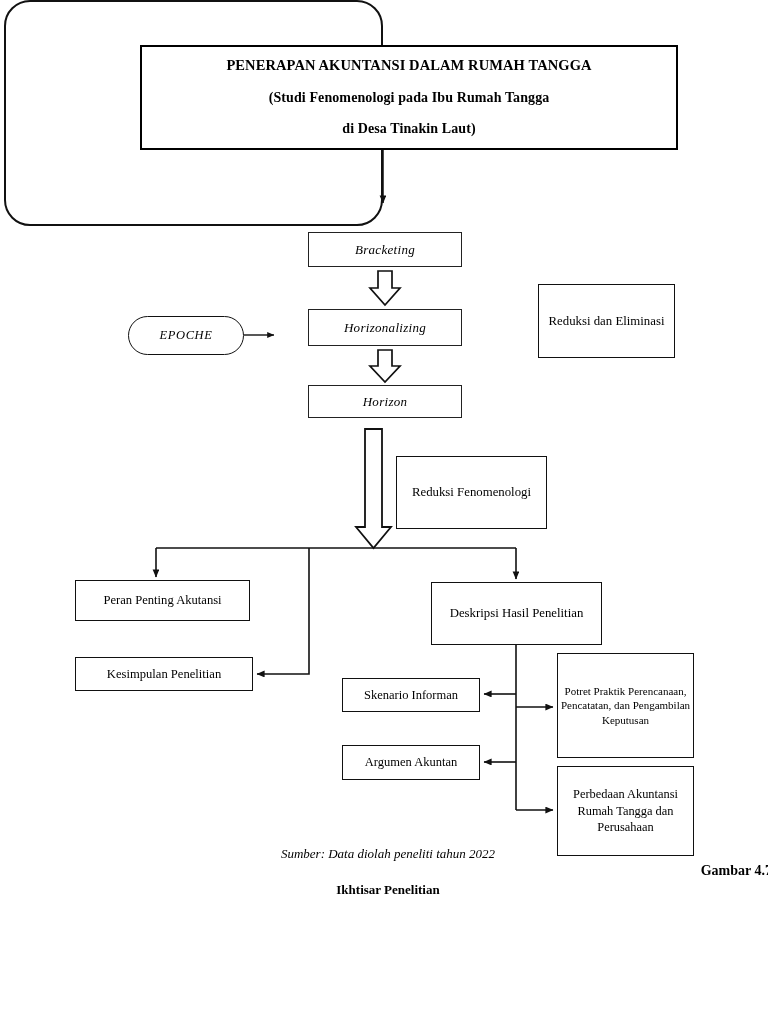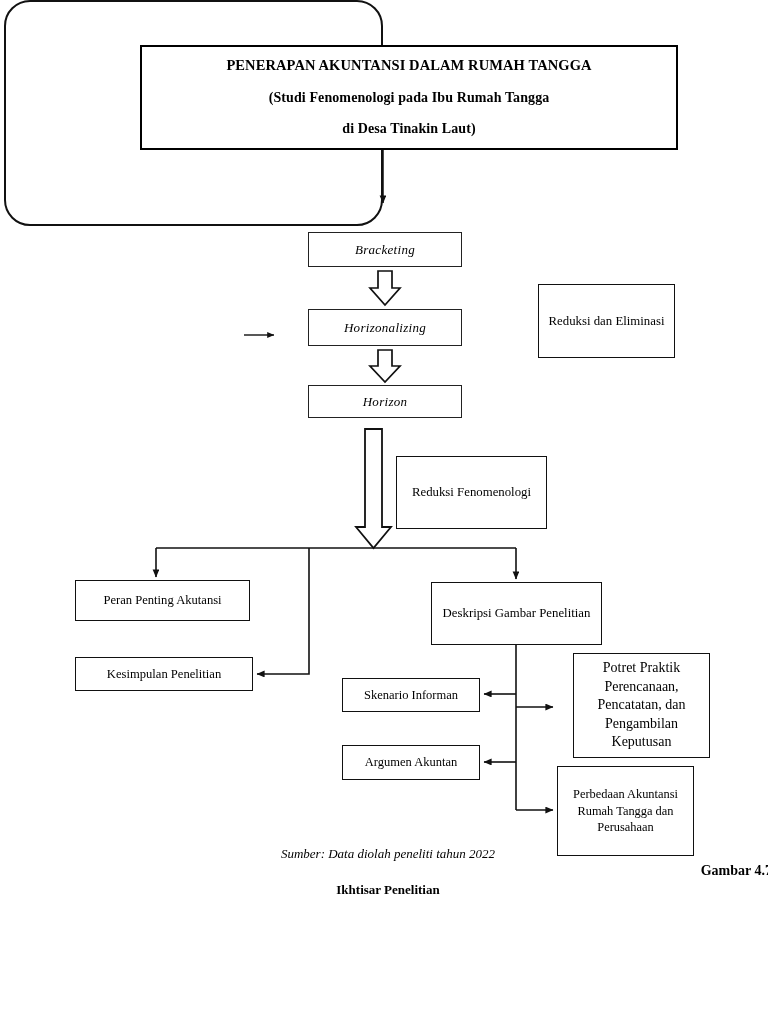--- a/index.html
+++ b/index.html
@@ -67,21 +67,21 @@
     font-size:12.8px;
   }
 
   
   #peran-penting{left:71px;top:580px;width:175px;height:41px;font-size:12.6px;}
   #kesimpulan{left:71px;top:657px;width:178px;height:34px;font-size:12.6px;}
   #deskripsi-hasil{left:427px;top:582px;width:171px;height:63px;font-size:12.8px;}
   #skenario-informan{left:338px;top:678px;width:138px;height:34px;font-size:12.5px;}
   #argumen-akuntan{left:338px;top:745px;width:138px;height:35px;font-size:12.5px;}
   #potret-praktik{
-    left:553px;top:653px;width:137px;height:105px;font-size:14px;margin-left:16px;
+    left:553px;top:653px;width:137px;height:105px;font-size:11px;
   }
   #perbedaan{
     left:553px;top:766px;width:137px;height:90px;font-size:12.4px;
   }
 
   
   #caption{
     position:absolute;left:0;top:846px;width:768px;
     text-align:center;
   }
@@ -136,20 +136,23 @@
   </svg>
 
   <div class="box" id="title-box">
     <div class="tline l1">PENERAPAN AKUNTANSI DALAM RUMAH TANGGA</div>
     <div class="tline l2">(Studi Fenomenologi pada Ibu Rumah Tangga</div>
     <div class="tline l3">di Desa Tinakin Laut)</div>
   </div>
 
   <div id="epoche-container"></div>
 
+  <div class="box rbox" id="epoche-box">
+    <span>EPOCHE</span>
+  </div>
 
   <div class="box innerstep" id="step-bracketing">
     <span>Bracketing</span>
   </div>
 
   <div class="box innerstep" id="step-horizonalizing">
     <span>Horizonalizing</span>
   </div>
 
   <div class="box innerstep" id="step-horizon">
@@ -166,21 +169,21 @@
 
   <div class="box" id="peran-penting">
     <span>Peran Penting Akutansi</span>
   </div>
 
   <div class="box" id="kesimpulan">
     <span>Kesimpulan Penelitian</span>
   </div>
 
   <div class="box" id="deskripsi-hasil">
-    <span>Deskripsi Gambar Penelitian</span>
+    <span>Deskripsi Hasil Penelitian</span>
   </div>
 
   <div class="box" id="skenario-informan">
     <span>Skenario Informan</span>
   </div>
 
   <div class="box" id="argumen-akuntan">
     <span>Argumen Akuntan</span>
   </div>
 

